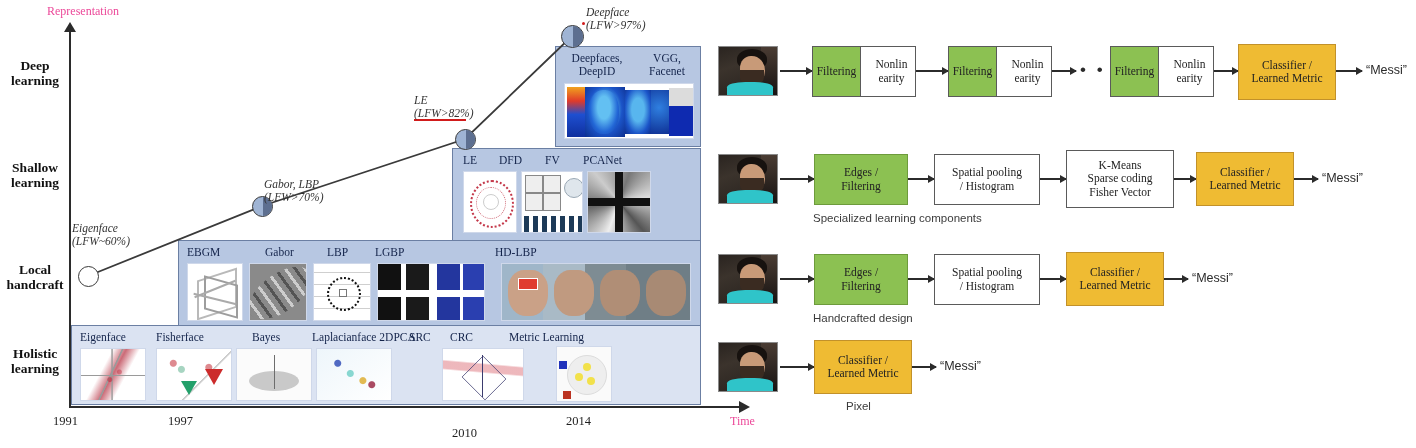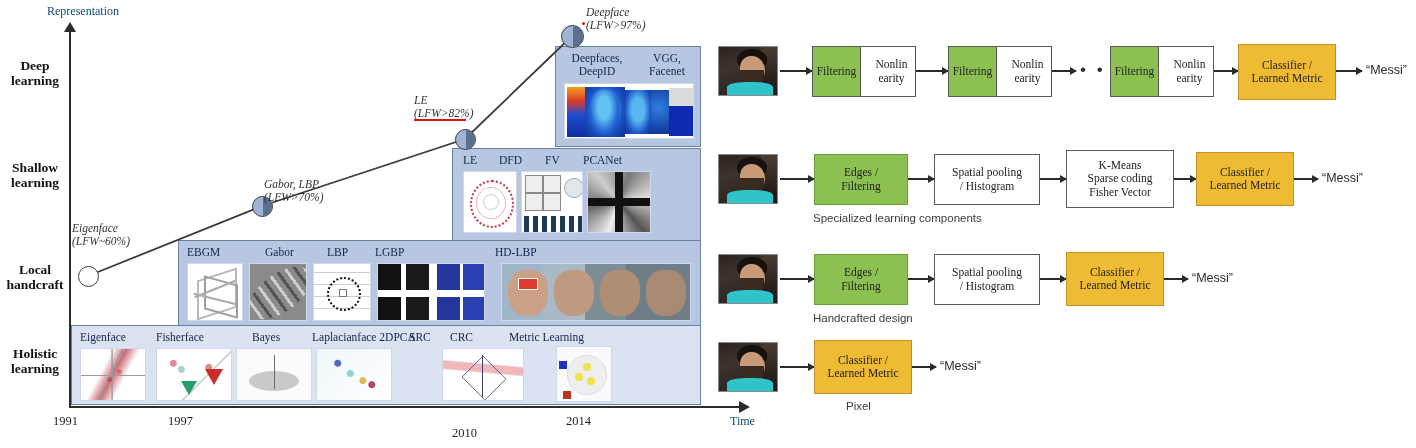--- a/index.html
+++ b/index.html
@@ -3,21 +3,21 @@
 <meta charset="utf-8">
 <style>
   html,body{margin:0;padding:0;background:#ffffff;}
   body{width:1416px;height:448px;overflow:hidden;font-family:"Liberation Serif",serif;color:#1a1a1a;}
   #root{position:relative;width:1416px;height:448px;}
 
   .abs{position:absolute;}
 
   
   .axis-line{background:#2b2b2b;}
-  .axis-label{font-family:"Liberation Serif",serif;font-size:12px;color:#0c4a6e;white-space:nowrap;}
+  .axis-label{font-family:"Liberation Serif",serif;font-size:12px;color:#ec4899;white-space:nowrap;}
   .cat-label{font-family:"Liberation Serif",serif;font-weight:bold;font-size:13.5px;line-height:15px;color:#111;text-align:center;white-space:nowrap;}
   .tick-label{font-family:"Liberation Serif",serif;font-size:12.5px;color:#1e1e1e;}
   .annot{font-family:"Liberation Serif",serif;font-style:italic;font-size:11.5px;line-height:13px;color:#333;white-space:nowrap;}
   .annot .red-underline{display:block;height:2px;background:#d11b1b;width:52px;margin-top:-1px;}
 
   .panel{position:absolute;background:#b7c7e2;border:1px solid #6b7fa3;box-sizing:border-box;}
   .panel.lightband{background:#dbe3f2;}
   .panel-title{font-family:"Liberation Serif",serif;font-size:11.5px;color:#13234a;white-space:nowrap;position:absolute;}
   .thumb{position:absolute;background:#ffffff;border:1px solid #cfd8ea;box-sizing:border-box;overflow:hidden;}
 

